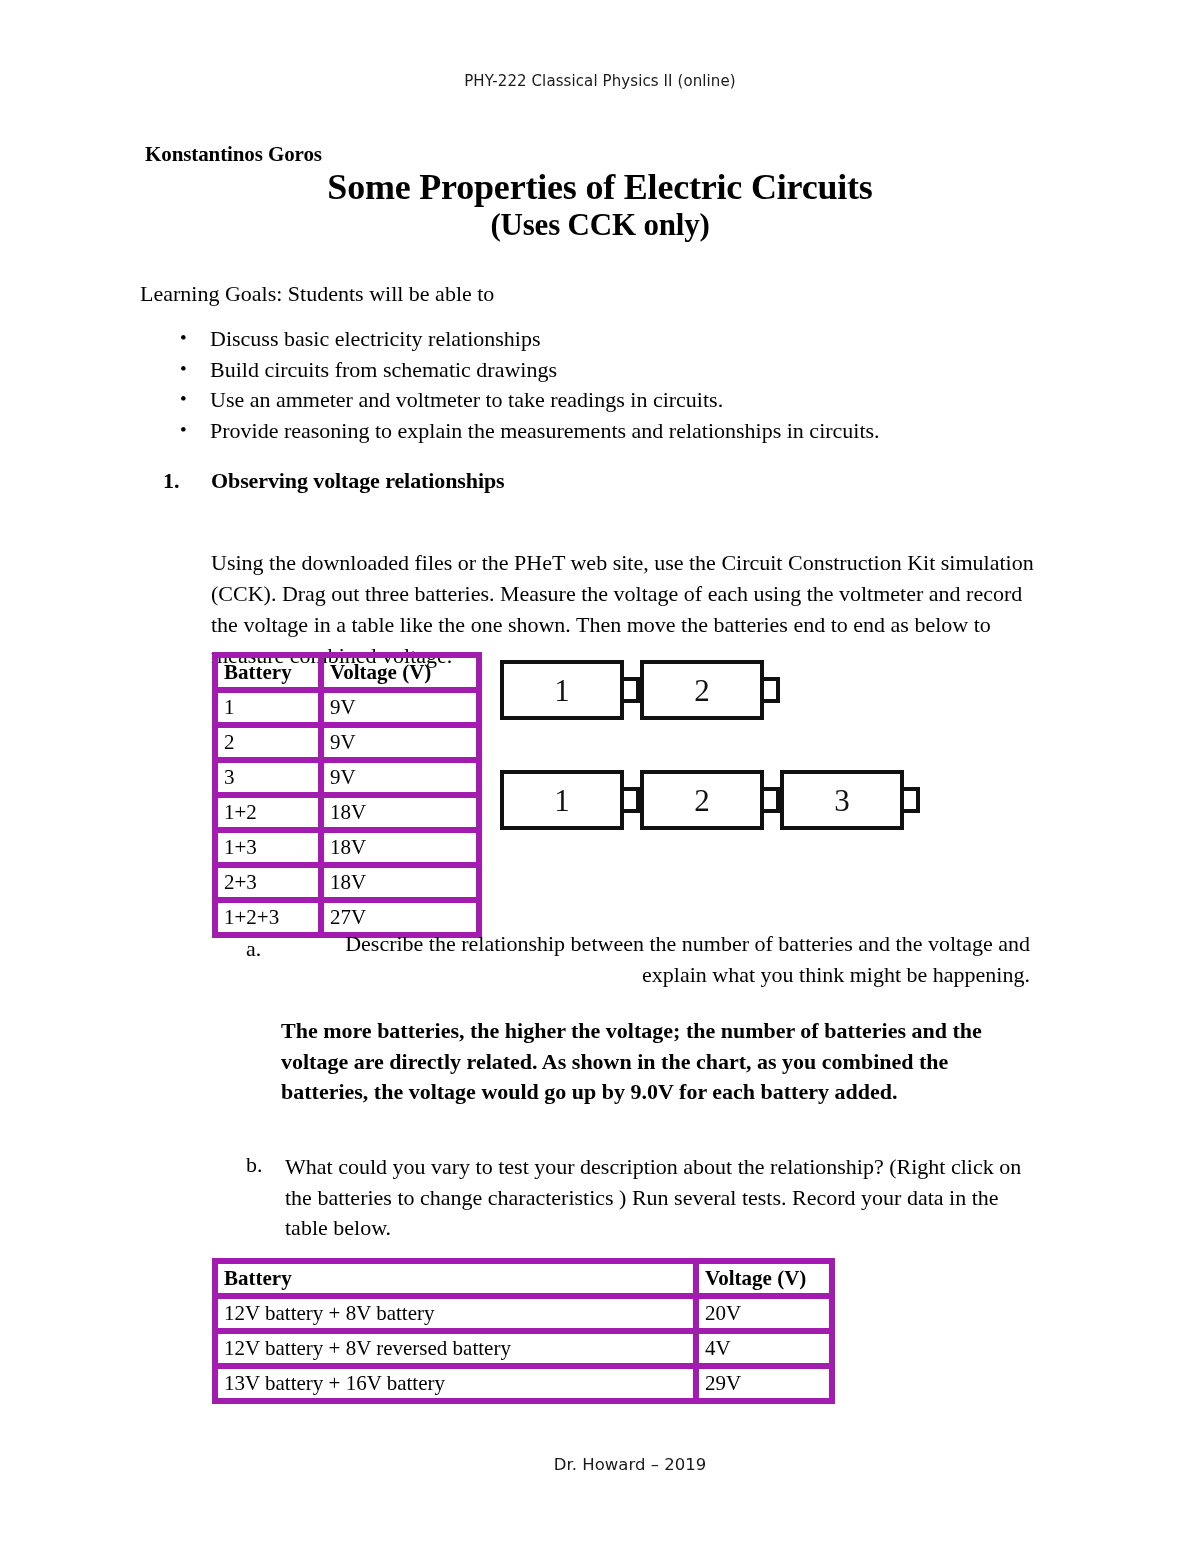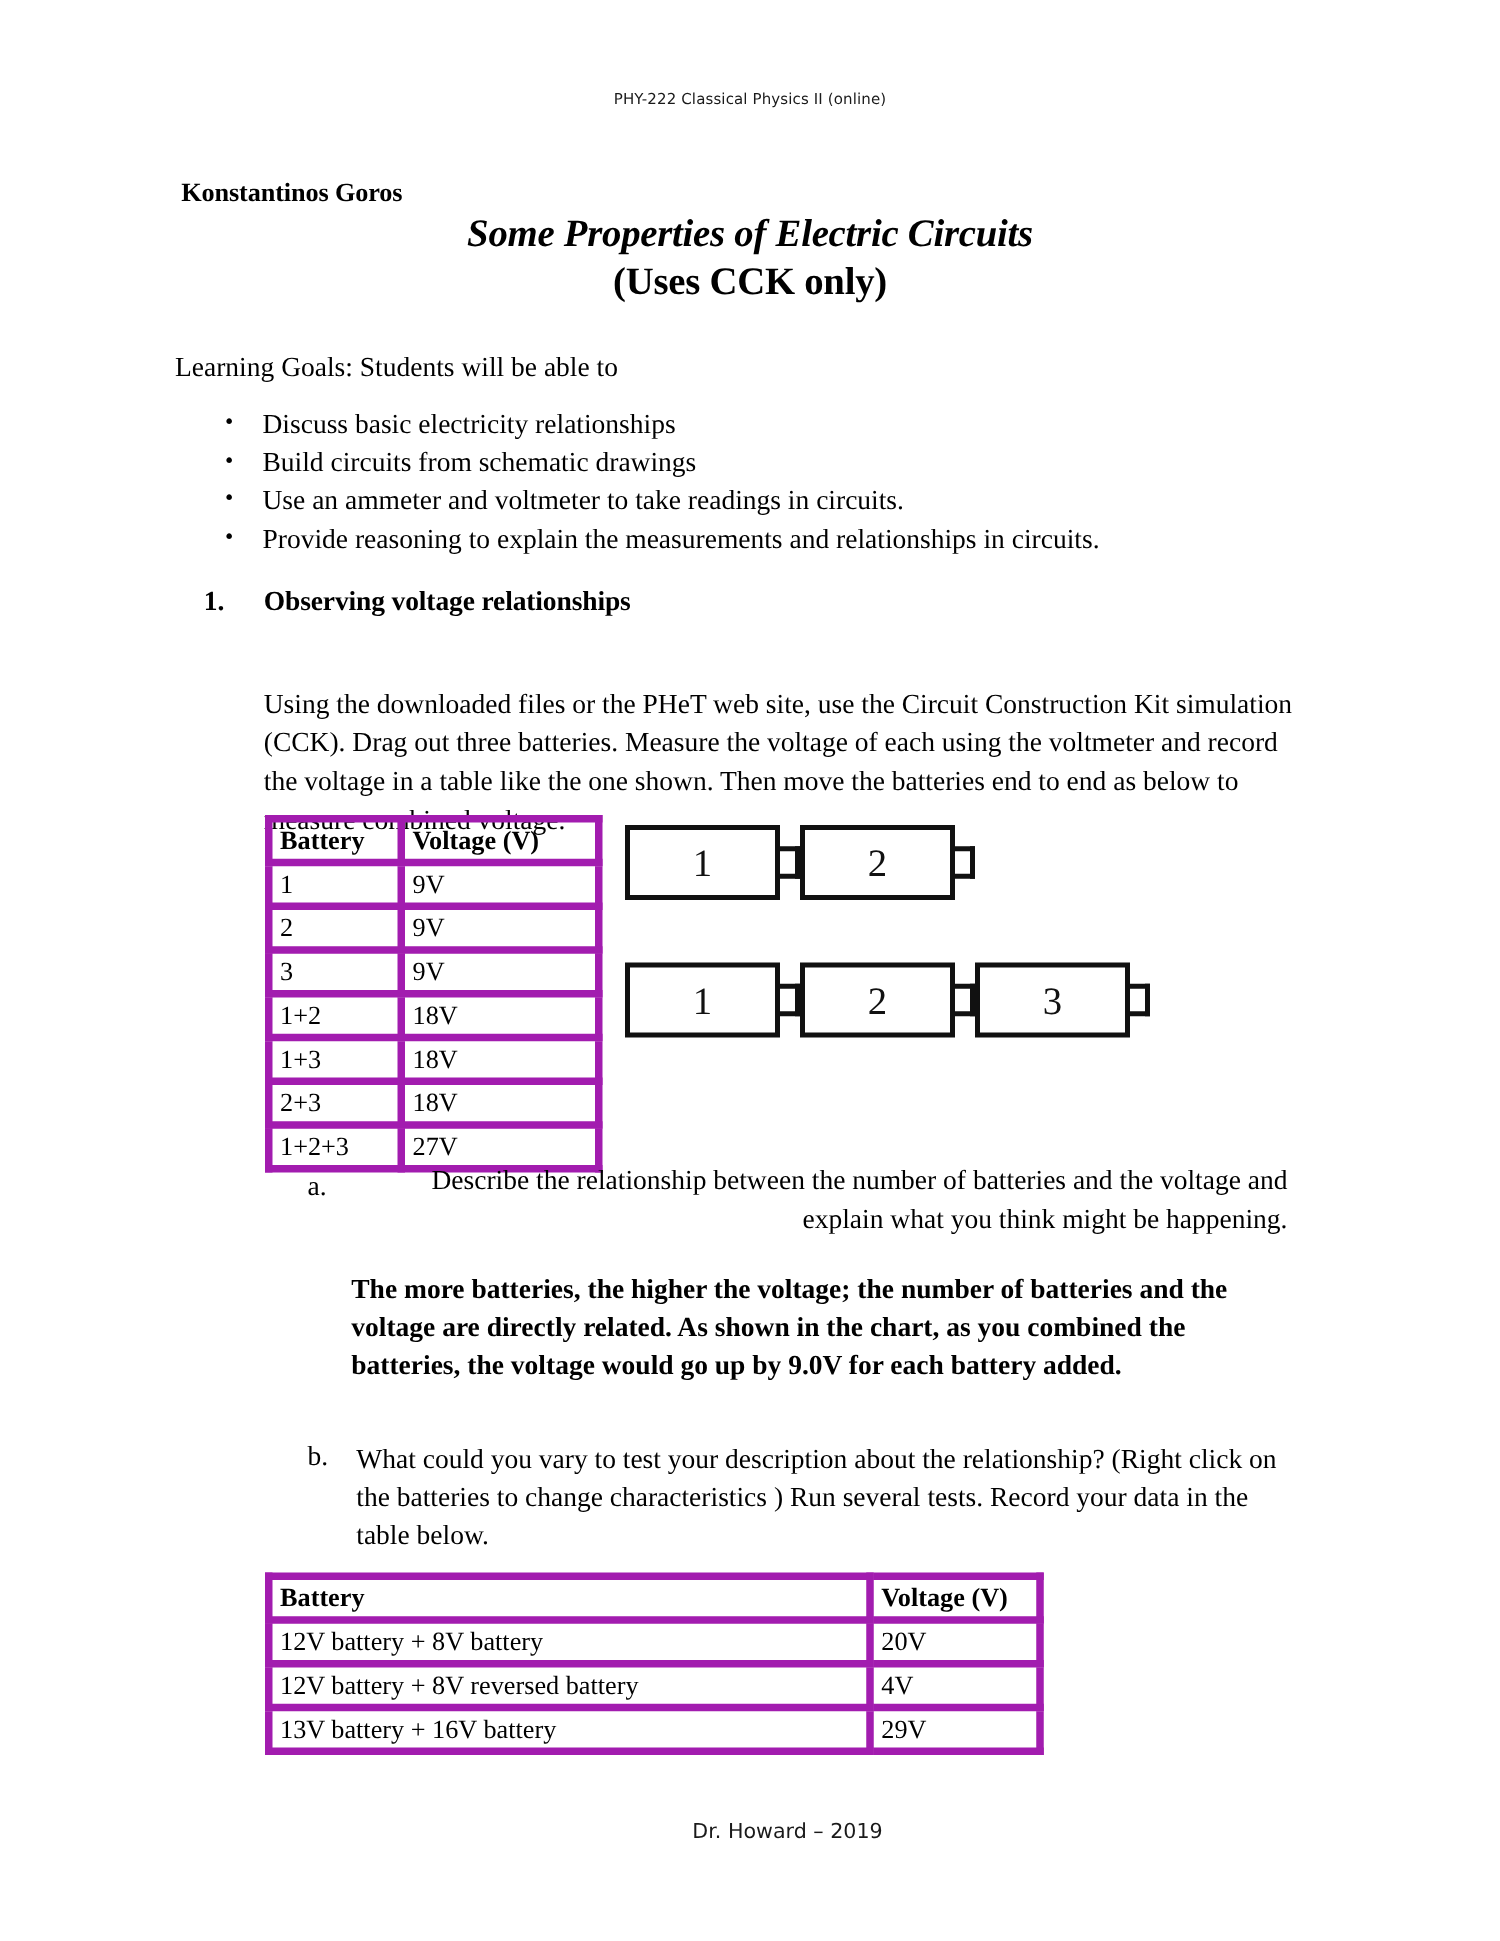--- a/index.html
+++ b/index.html
@@ -24,21 +24,21 @@
   }
 
   
   .running-head {
     position: absolute;
     top: 72px;
     left: 0;
     width: 1200px;
     text-align: center;
     font-family: "DejaVu Sans", "Liberation Sans", sans-serif;
-    font-size: 12px;
+    font-size: 15px;
     letter-spacing: 0.1px;
     color: #1a1a1a;
   }
   .footer {
     position: absolute;
     top: 1455px;
     left: 0;
     width: 1200px;
     text-align: center;
     font-family: "DejaVu Sans", "Liberation Sans", sans-serif;
@@ -58,24 +58,23 @@
   }
   .title-block {
     position: absolute;
     top: 168px;
     left: 145px;
     width: 910px;
     text-align: center;
     font-weight: bold;
   }
   .title-main {
-    font-size: 31px;
+    font-size: 36px;
     line-height: 38px;
     letter-spacing: -0.2px;
-    font-style: italic;
   }
   .title-sub {
     font-size: 31px;
     line-height: 38px;
     letter-spacing: -0.2px;
   }
 
   
   .goals-intro {
     position: absolute;

